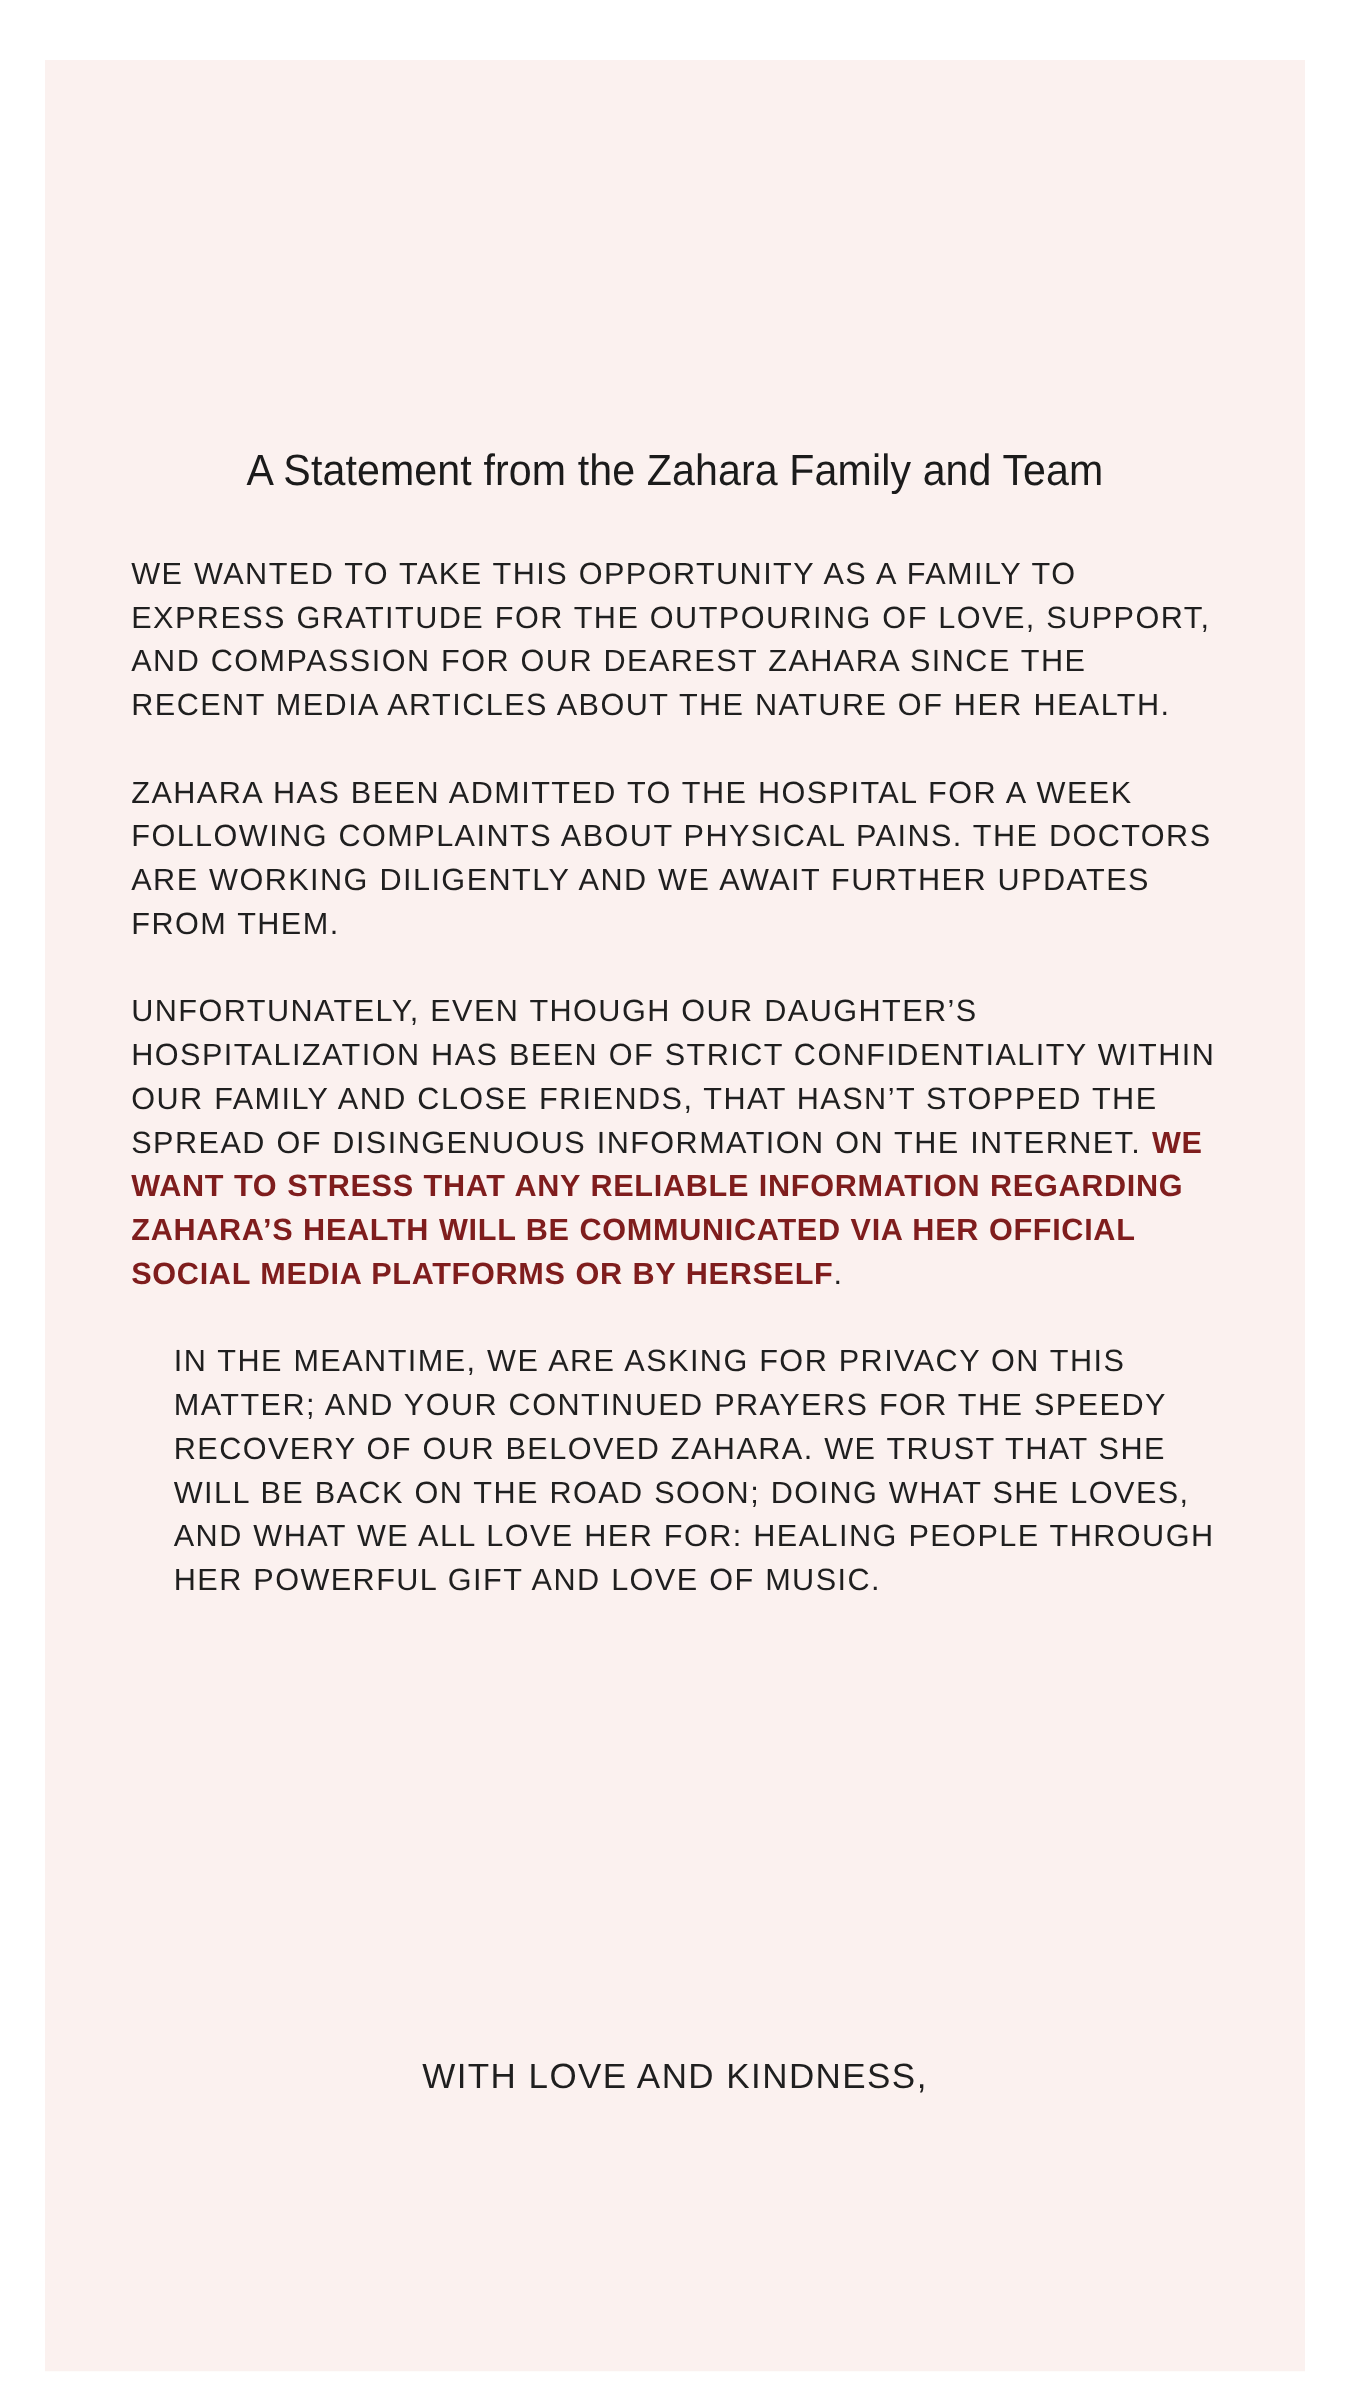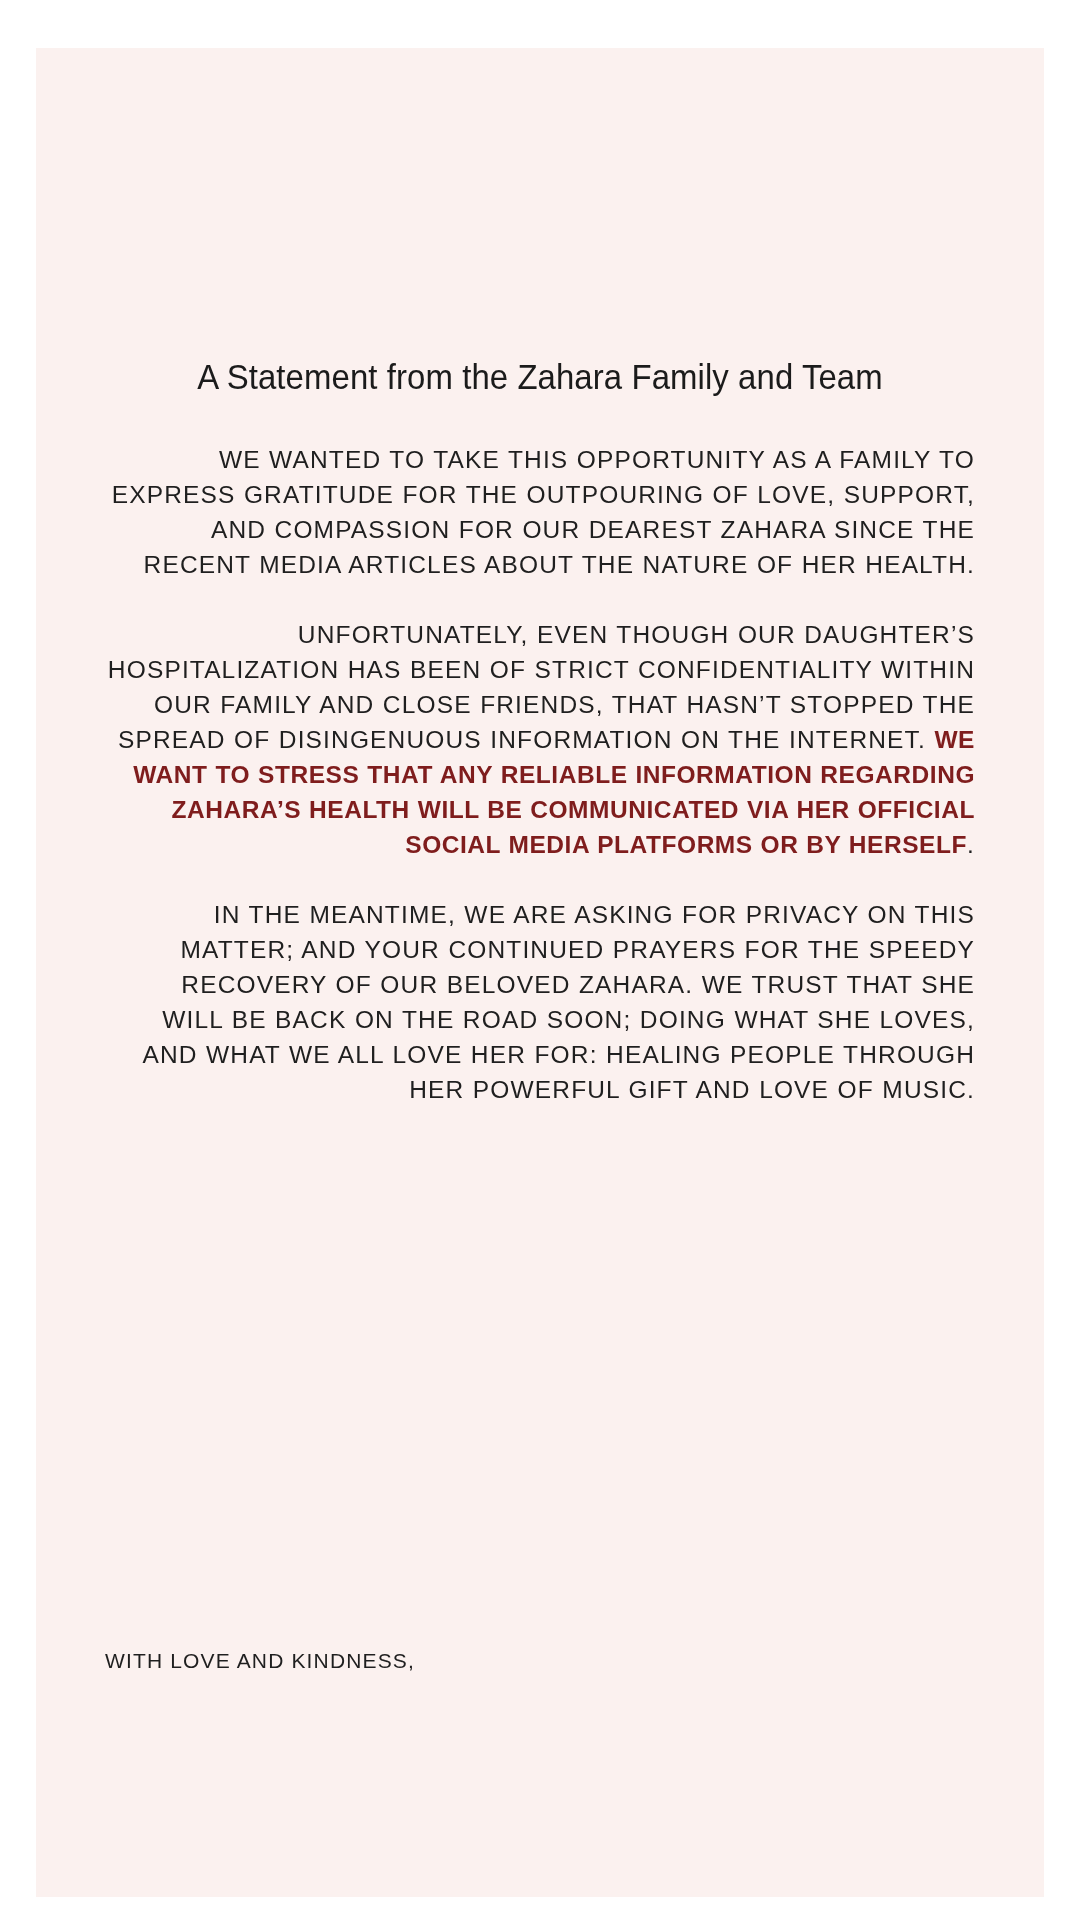--- a/index.html
+++ b/index.html
@@ -47,21 +47,21 @@
     white-space: nowrap;
     transform: scaleX(0.94);
     transform-origin: center top;
   }
 
   .body-block {
     position: absolute;
     top: 394px;
     left: 0;
     width: 870px;
-    text-align: right;
+    text-align: left;
   }
 
   .statement-para {
     margin: 0 0 35px 0;
     font-family: "Liberation Sans", sans-serif;
     font-size: 24.5px;
     font-weight: 400;
     color: #1f1f1f;
     letter-spacing: 1.15px;
     line-height: 35px;
@@ -78,40 +78,42 @@
     font-weight: 700;
     letter-spacing: 0.55px;
     color: #7f1d1d;
   }
 
   .signoff {
     position: absolute;
     top: 1595px;
     left: 0;
     width: 870px;
+    text-align: center;
     font-family: "Liberation Sans", sans-serif;
-    font-size: 21px;
+    font-size: 28px;
     font-weight: 400;
     color: #1f1f1f;
     letter-spacing: 1.15px;
     line-height: 35px;
     text-transform: uppercase;
   }
   .signoff div { display: block; }
 </style>
 </head>
 <body>
 
 <div class="statement-card">
   <div class="content-column">
 
     <h1 class="statement-title">A Statement from the Zahara Family and Team</h1>
 
     <div class="body-block">
         <p class="statement-para"><span>WE WANTED TO TAKE THIS OPPORTUNITY AS A FAMILY TO EXPRESS GRATITUDE FOR THE OUTPOURING OF LOVE, SUPPORT, AND COMPASSION FOR OUR DEAREST ZAHARA SINCE THE RECENT MEDIA ARTICLES ABOUT THE NATURE OF HER HEALTH.</span></p>
+        <p class="statement-para"><span>ZAHARA HAS BEEN ADMITTED TO THE HOSPITAL FOR A WEEK FOLLOWING COMPLAINTS ABOUT PHYSICAL PAINS. THE DOCTORS ARE WORKING DILIGENTLY AND WE AWAIT FURTHER UPDATES FROM THEM.</span></p>
         <p class="statement-para"><span>UNFORTUNATELY, EVEN THOUGH OUR DAUGHTER’S HOSPITALIZATION HAS BEEN OF STRICT CONFIDENTIALITY WITHIN OUR FAMILY AND CLOSE FRIENDS, THAT HASN’T STOPPED THE SPREAD OF DISINGENUOUS INFORMATION ON THE INTERNET. </span><span class="emphasis">WE WANT TO STRESS THAT ANY RELIABLE INFORMATION REGARDING ZAHARA’S HEALTH WILL BE COMMUNICATED VIA HER OFFICIAL SOCIAL MEDIA PLATFORMS OR BY HERSELF</span><span>.</span></p>
         <p class="statement-para last"><span>IN THE MEANTIME, WE ARE ASKING FOR PRIVACY ON THIS MATTER; AND YOUR CONTINUED PRAYERS FOR THE SPEEDY RECOVERY OF OUR BELOVED ZAHARA. WE TRUST THAT SHE WILL BE BACK ON THE ROAD SOON; DOING WHAT SHE LOVES, AND WHAT WE ALL LOVE HER FOR: HEALING PEOPLE THROUGH HER POWERFUL GIFT AND LOVE OF MUSIC.</span></p>
       </div>
 
     <div class="signoff">
       <div>WITH LOVE AND KINDNESS,</div>
     </div>
 
   </div>
 </div>

